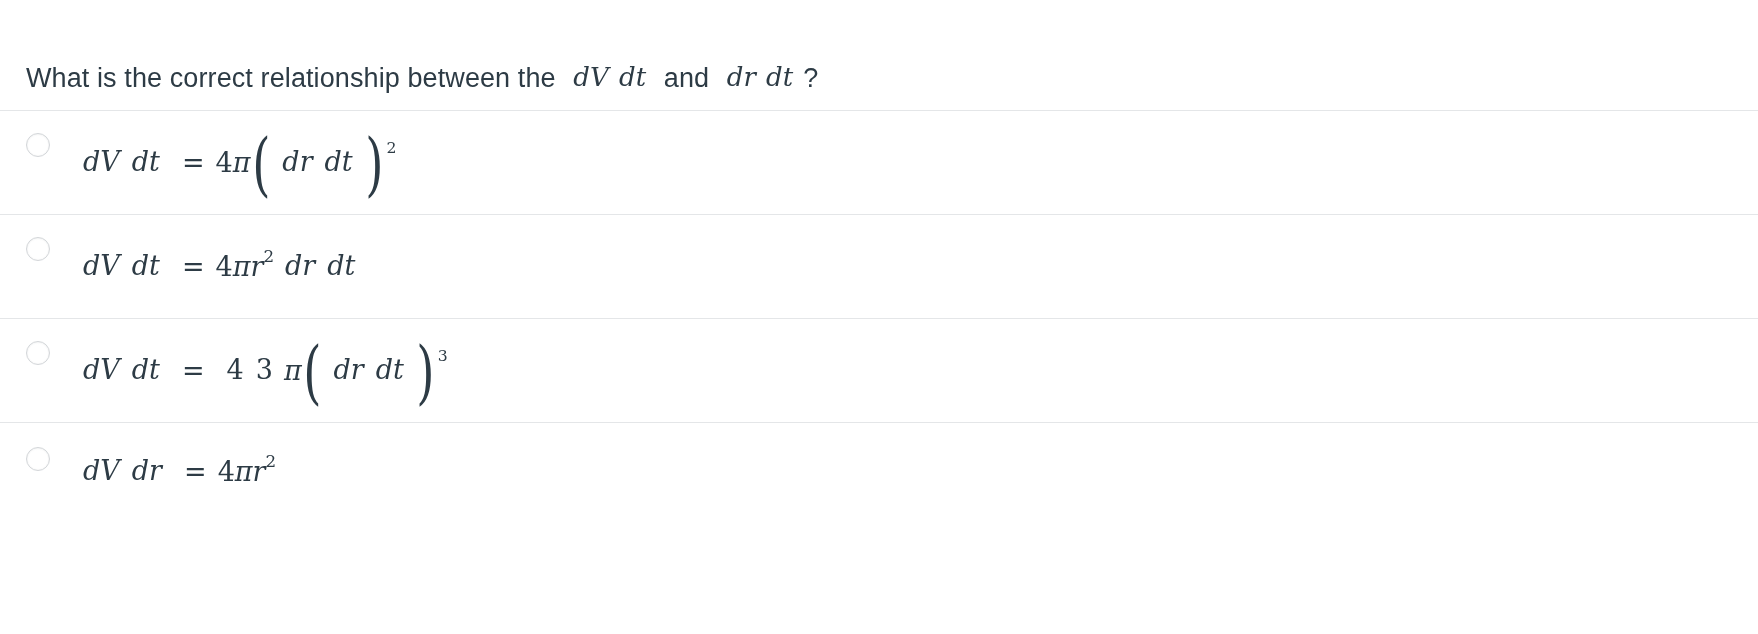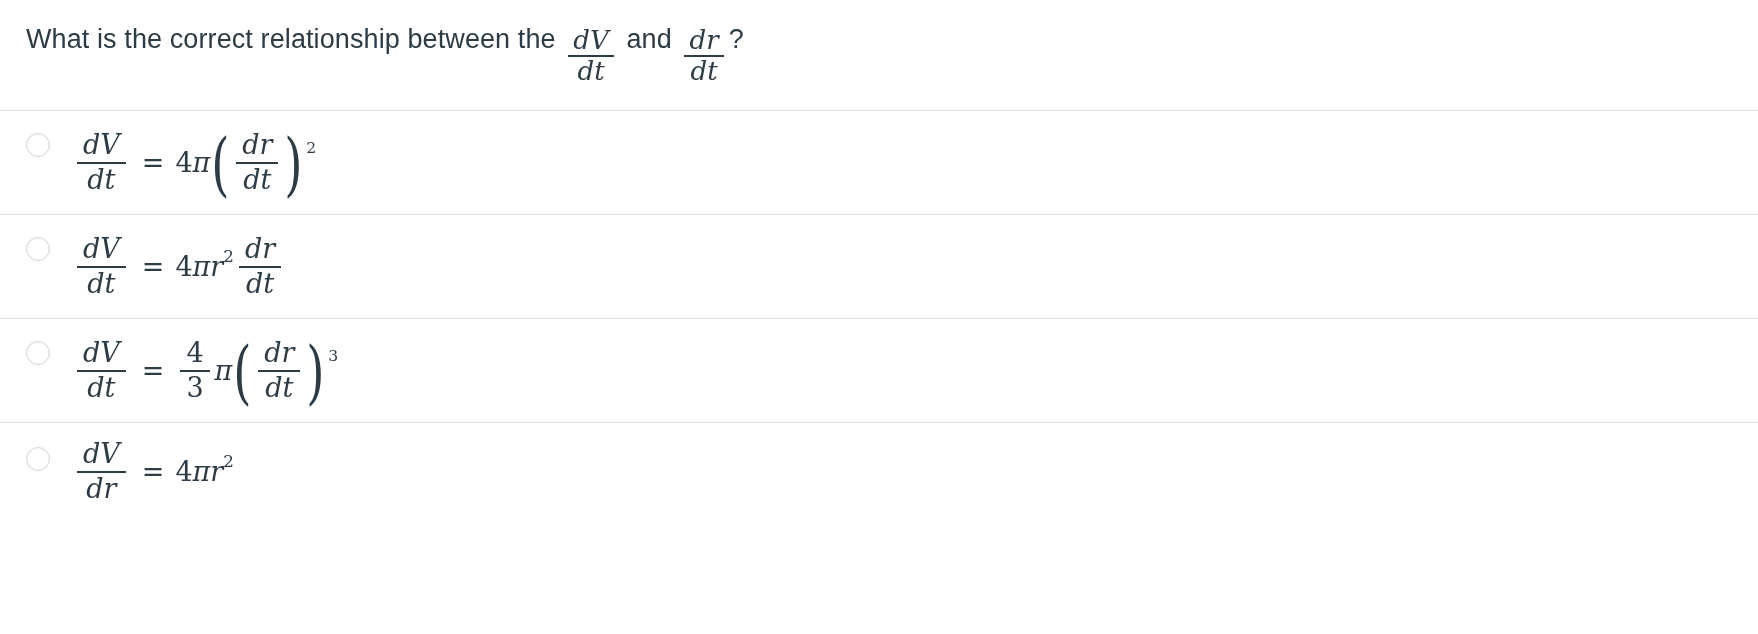--- a/index.html
+++ b/index.html
@@ -21,21 +21,21 @@
   }
 
   
   .question-text {
     padding: 26px 24px 0 26px;
     font-size: 27px;
     line-height: 1.0;
     color: #2D3B45;
     letter-spacing: 0.1px;
     display: flex;
-    align-items: flex-start;
+    align-items: flex-end;
     flex-wrap: nowrap;
     height: 92px;
     box-sizing: border-box;
   }
   .question-text .word { white-space: pre; }
 
   
   .answers {
     margin-top: 18px;
   }
@@ -77,21 +77,20 @@
     display: inline-flex;
     align-items: center;
     line-height: 1;
     white-space: nowrap;
   }
   .math .it { font-style: italic; }
   .math .rm { font-style: normal; }
 
   .frac {
     display: inline-flex;
-    flex-direction: column;
     align-items: center;
     justify-content: center;
     vertical-align: middle;
     margin: 0 5px;
   }
   .frac > .num,
   .frac > .den {
     display: block;
     padding: 1px 6px;
     line-height: 1.12;

